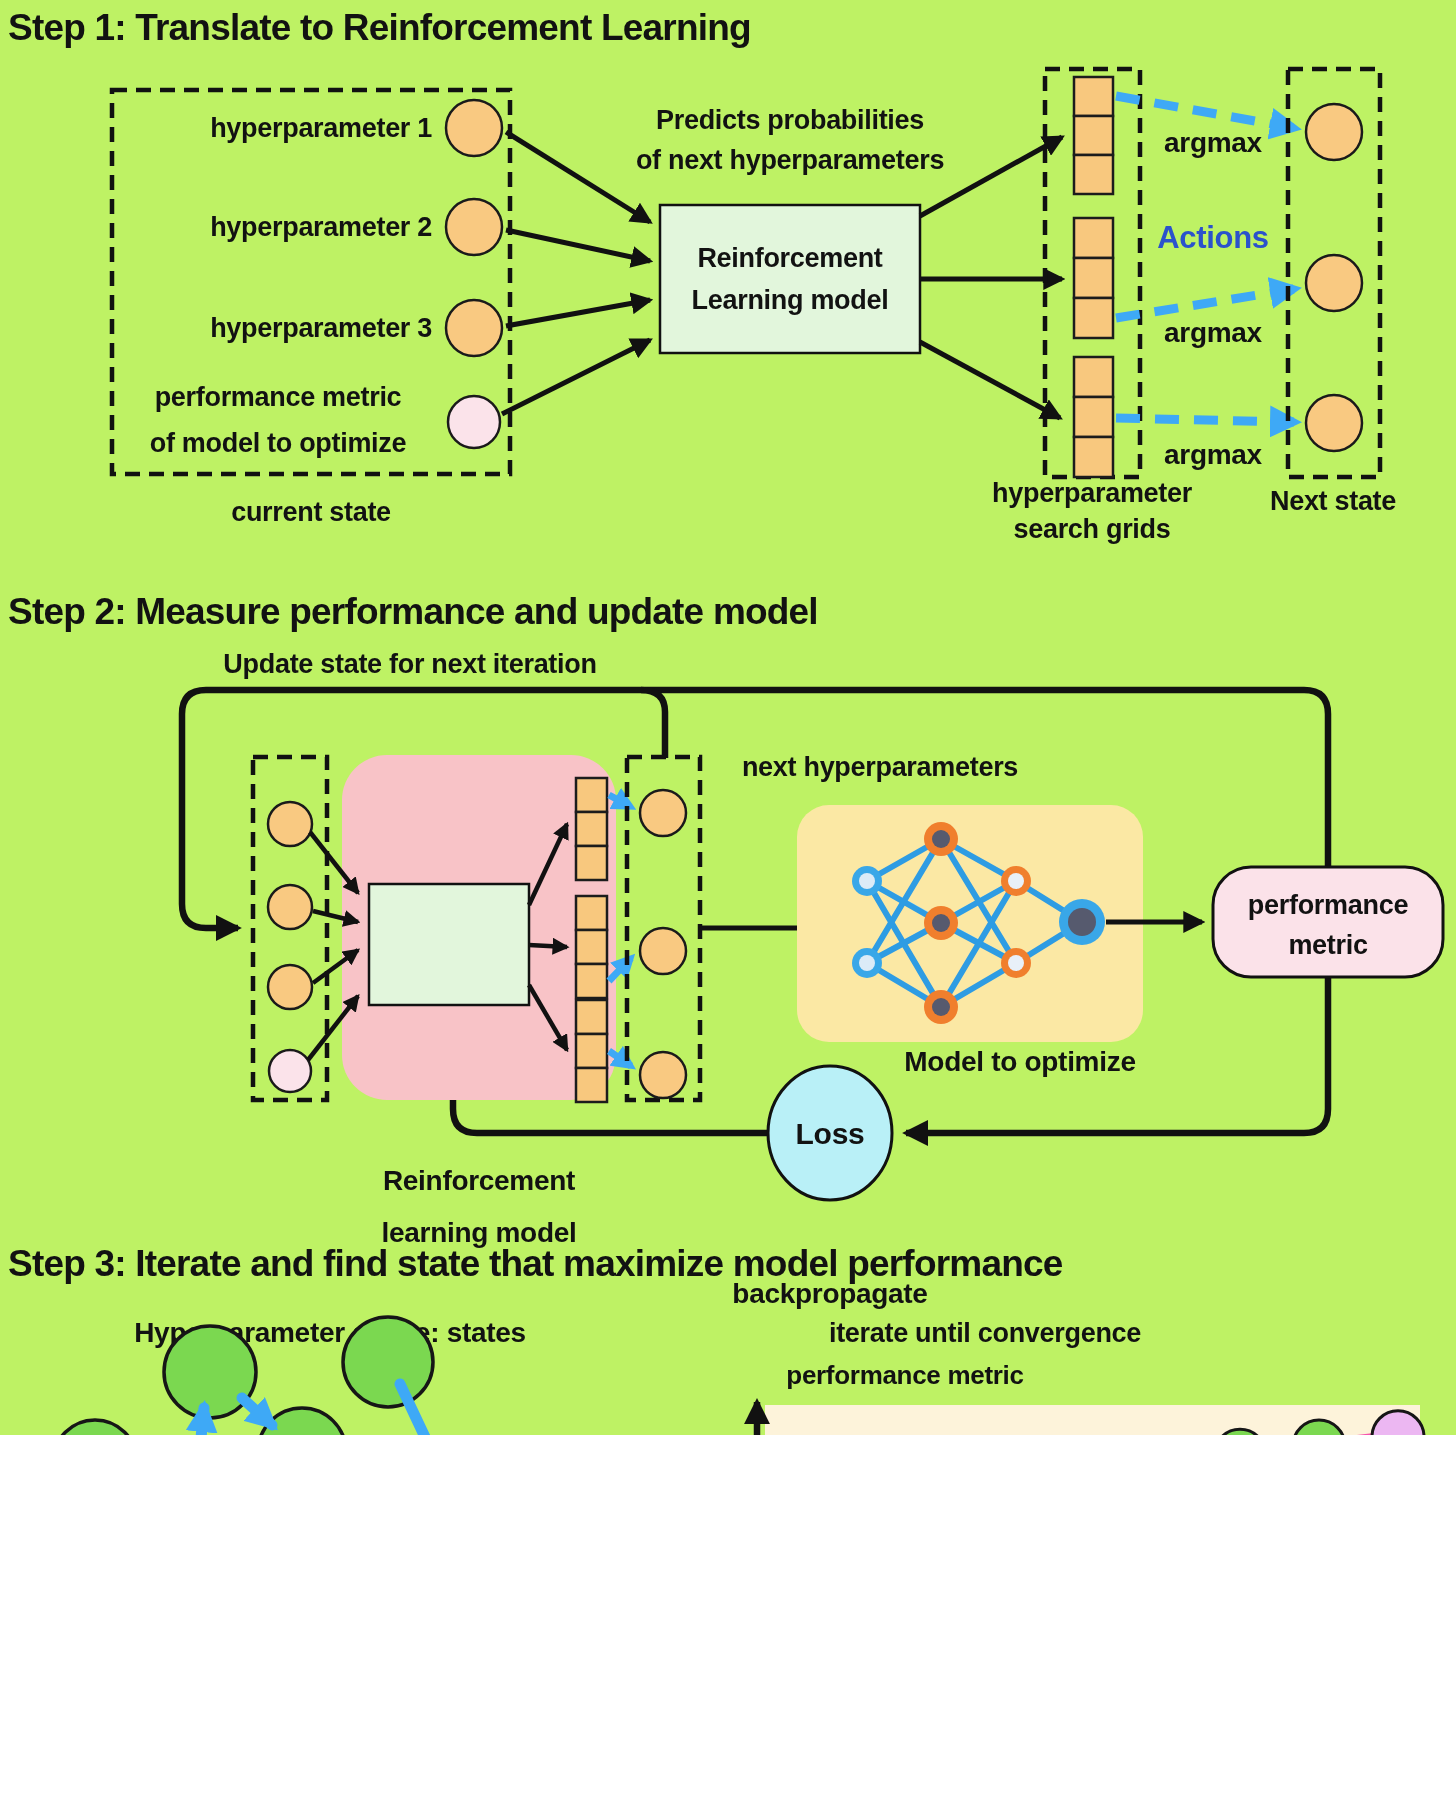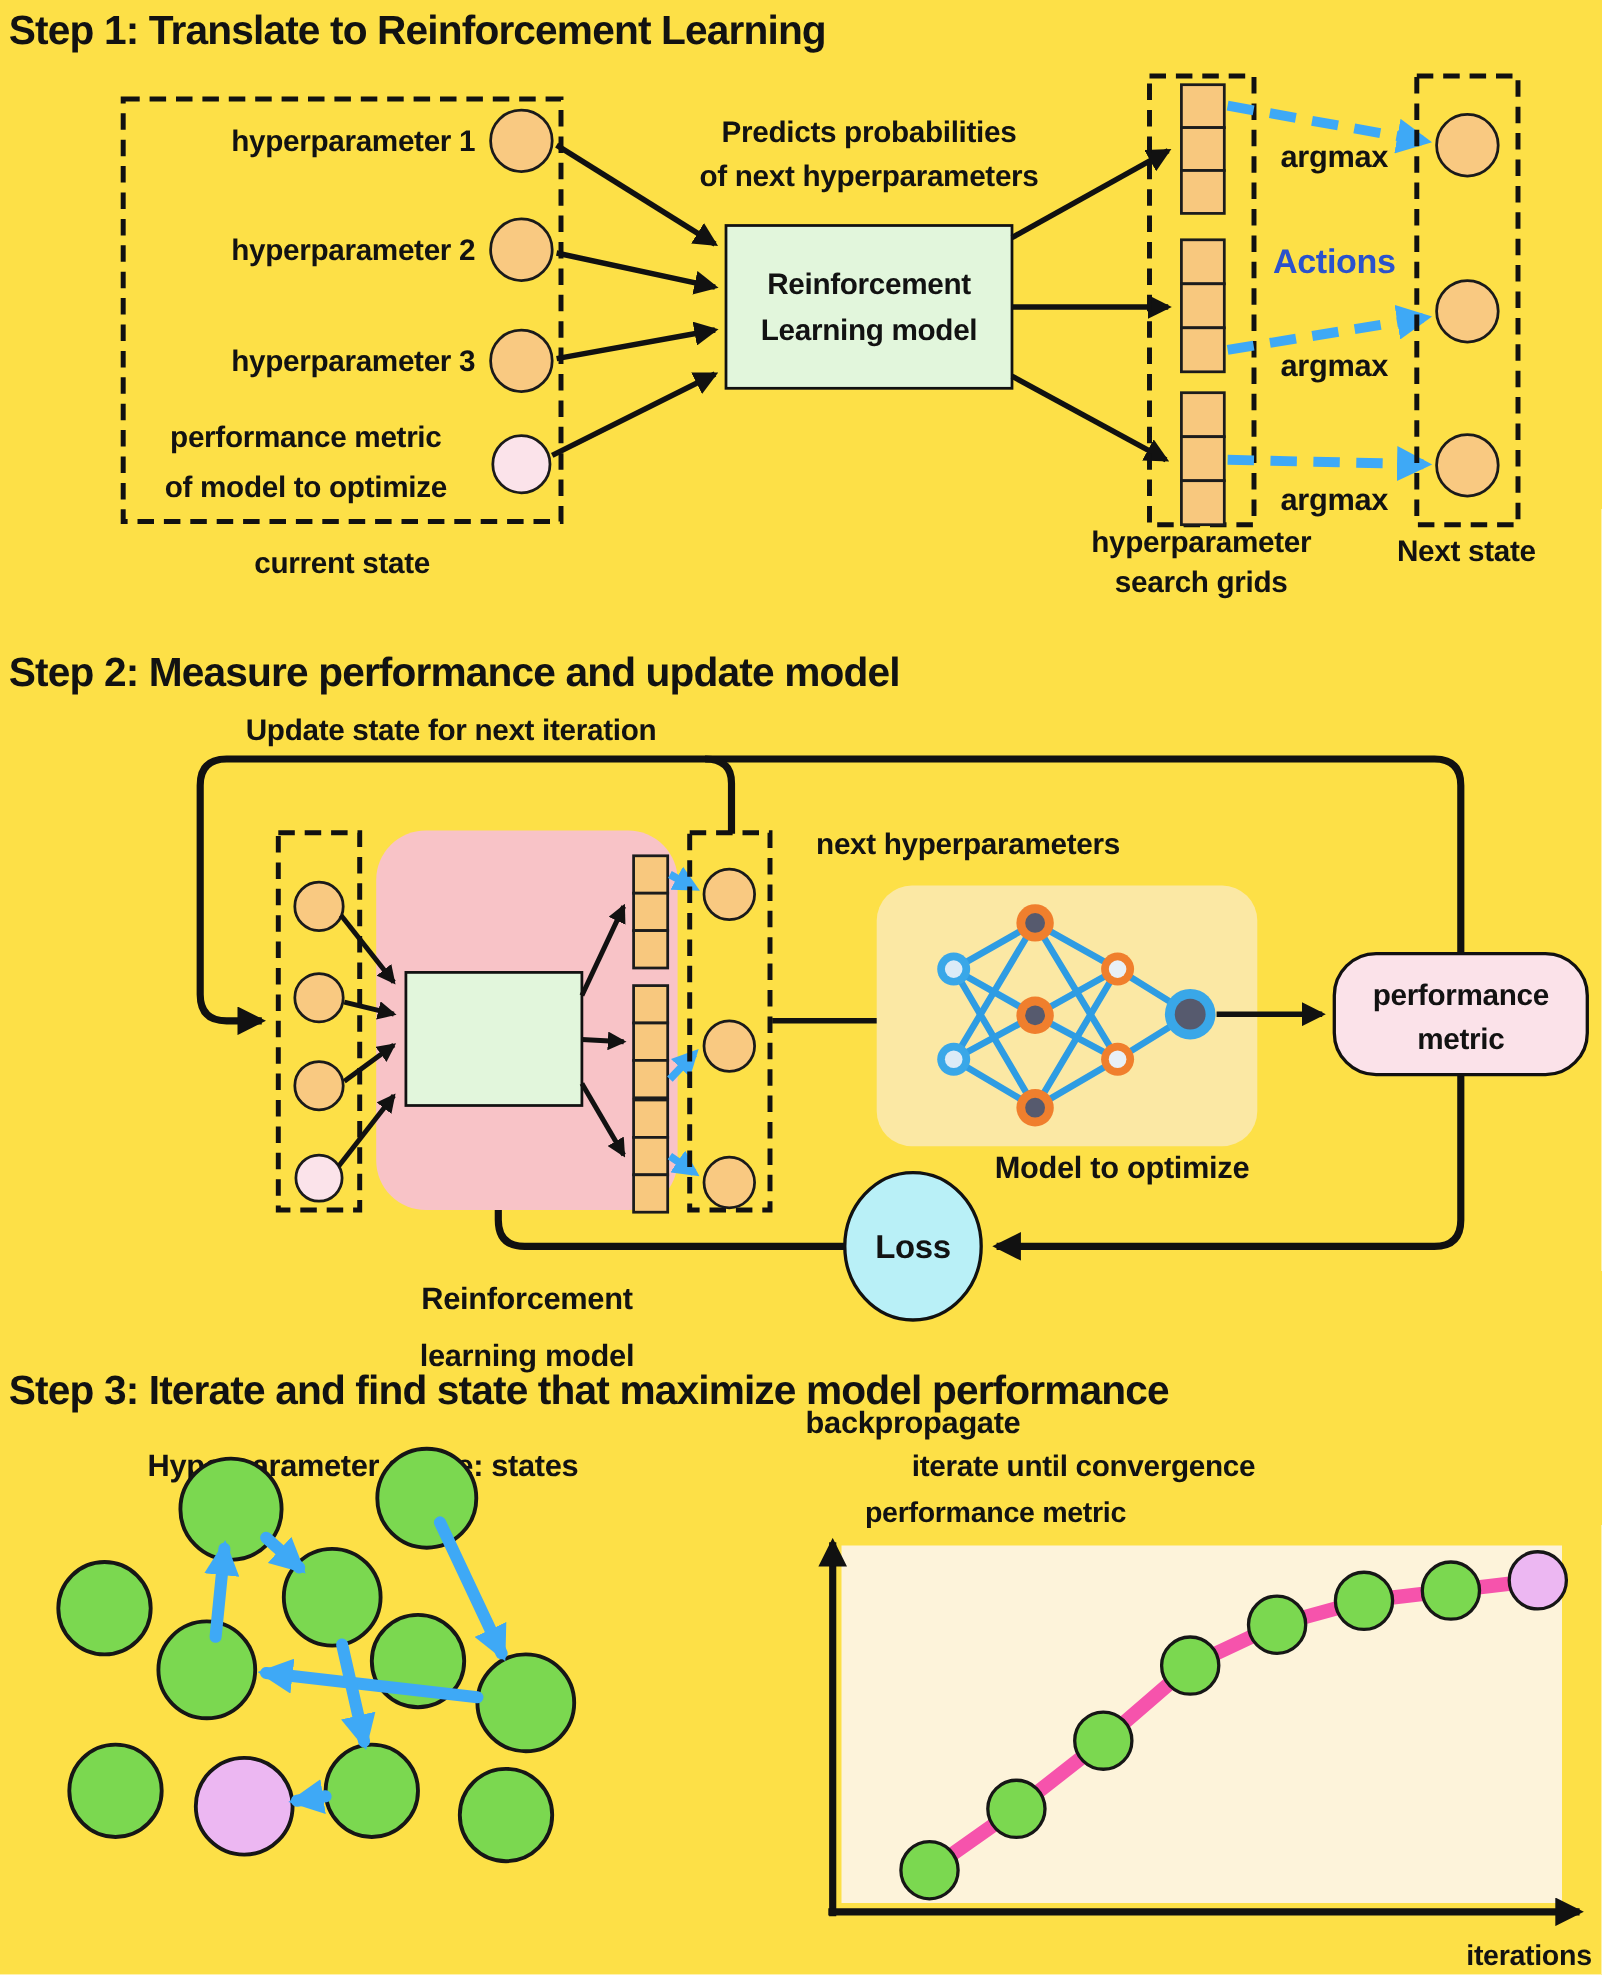--- a/index.html
+++ b/index.html
@@ -1,16 +1,16 @@
 <!DOCTYPE html>
 <html><head>
 <meta charset="utf-8">
 <style>
   html,body{margin:0;padding:0;background:#ffffff;}
-  .canvas{position:relative;width:1456px;height:1795px;background:#fde047;overflow:hidden;}
+  .canvas{position:relative;width:1456px;height:1435px;background:#bef264;overflow:hidden;}
   svg{position:absolute;left:0;top:0;}
   text{font-family:"Liberation Sans","DejaVu Sans",sans-serif;font-weight:bold;fill:#121212;letter-spacing:-0.3px;}
   .t-step{font-size:37px;letter-spacing:-0.8px;}
   .t-lbl{font-size:27px;}
   .t-lbl28{font-size:28px;}
   .t-lbl26{font-size:26px;}
   .t-actions{font-size:31px;fill:#2b52cc;}
   .dashbox{fill:none;stroke:#111;stroke-width:4.5;stroke-dasharray:15 9;}
   .ocirc{fill:#f9c981;stroke:#1a1a1a;stroke-width:2.5;}
   .pcirc{fill:#fbe3ea;stroke:#1a1a1a;stroke-width:2.5;}

